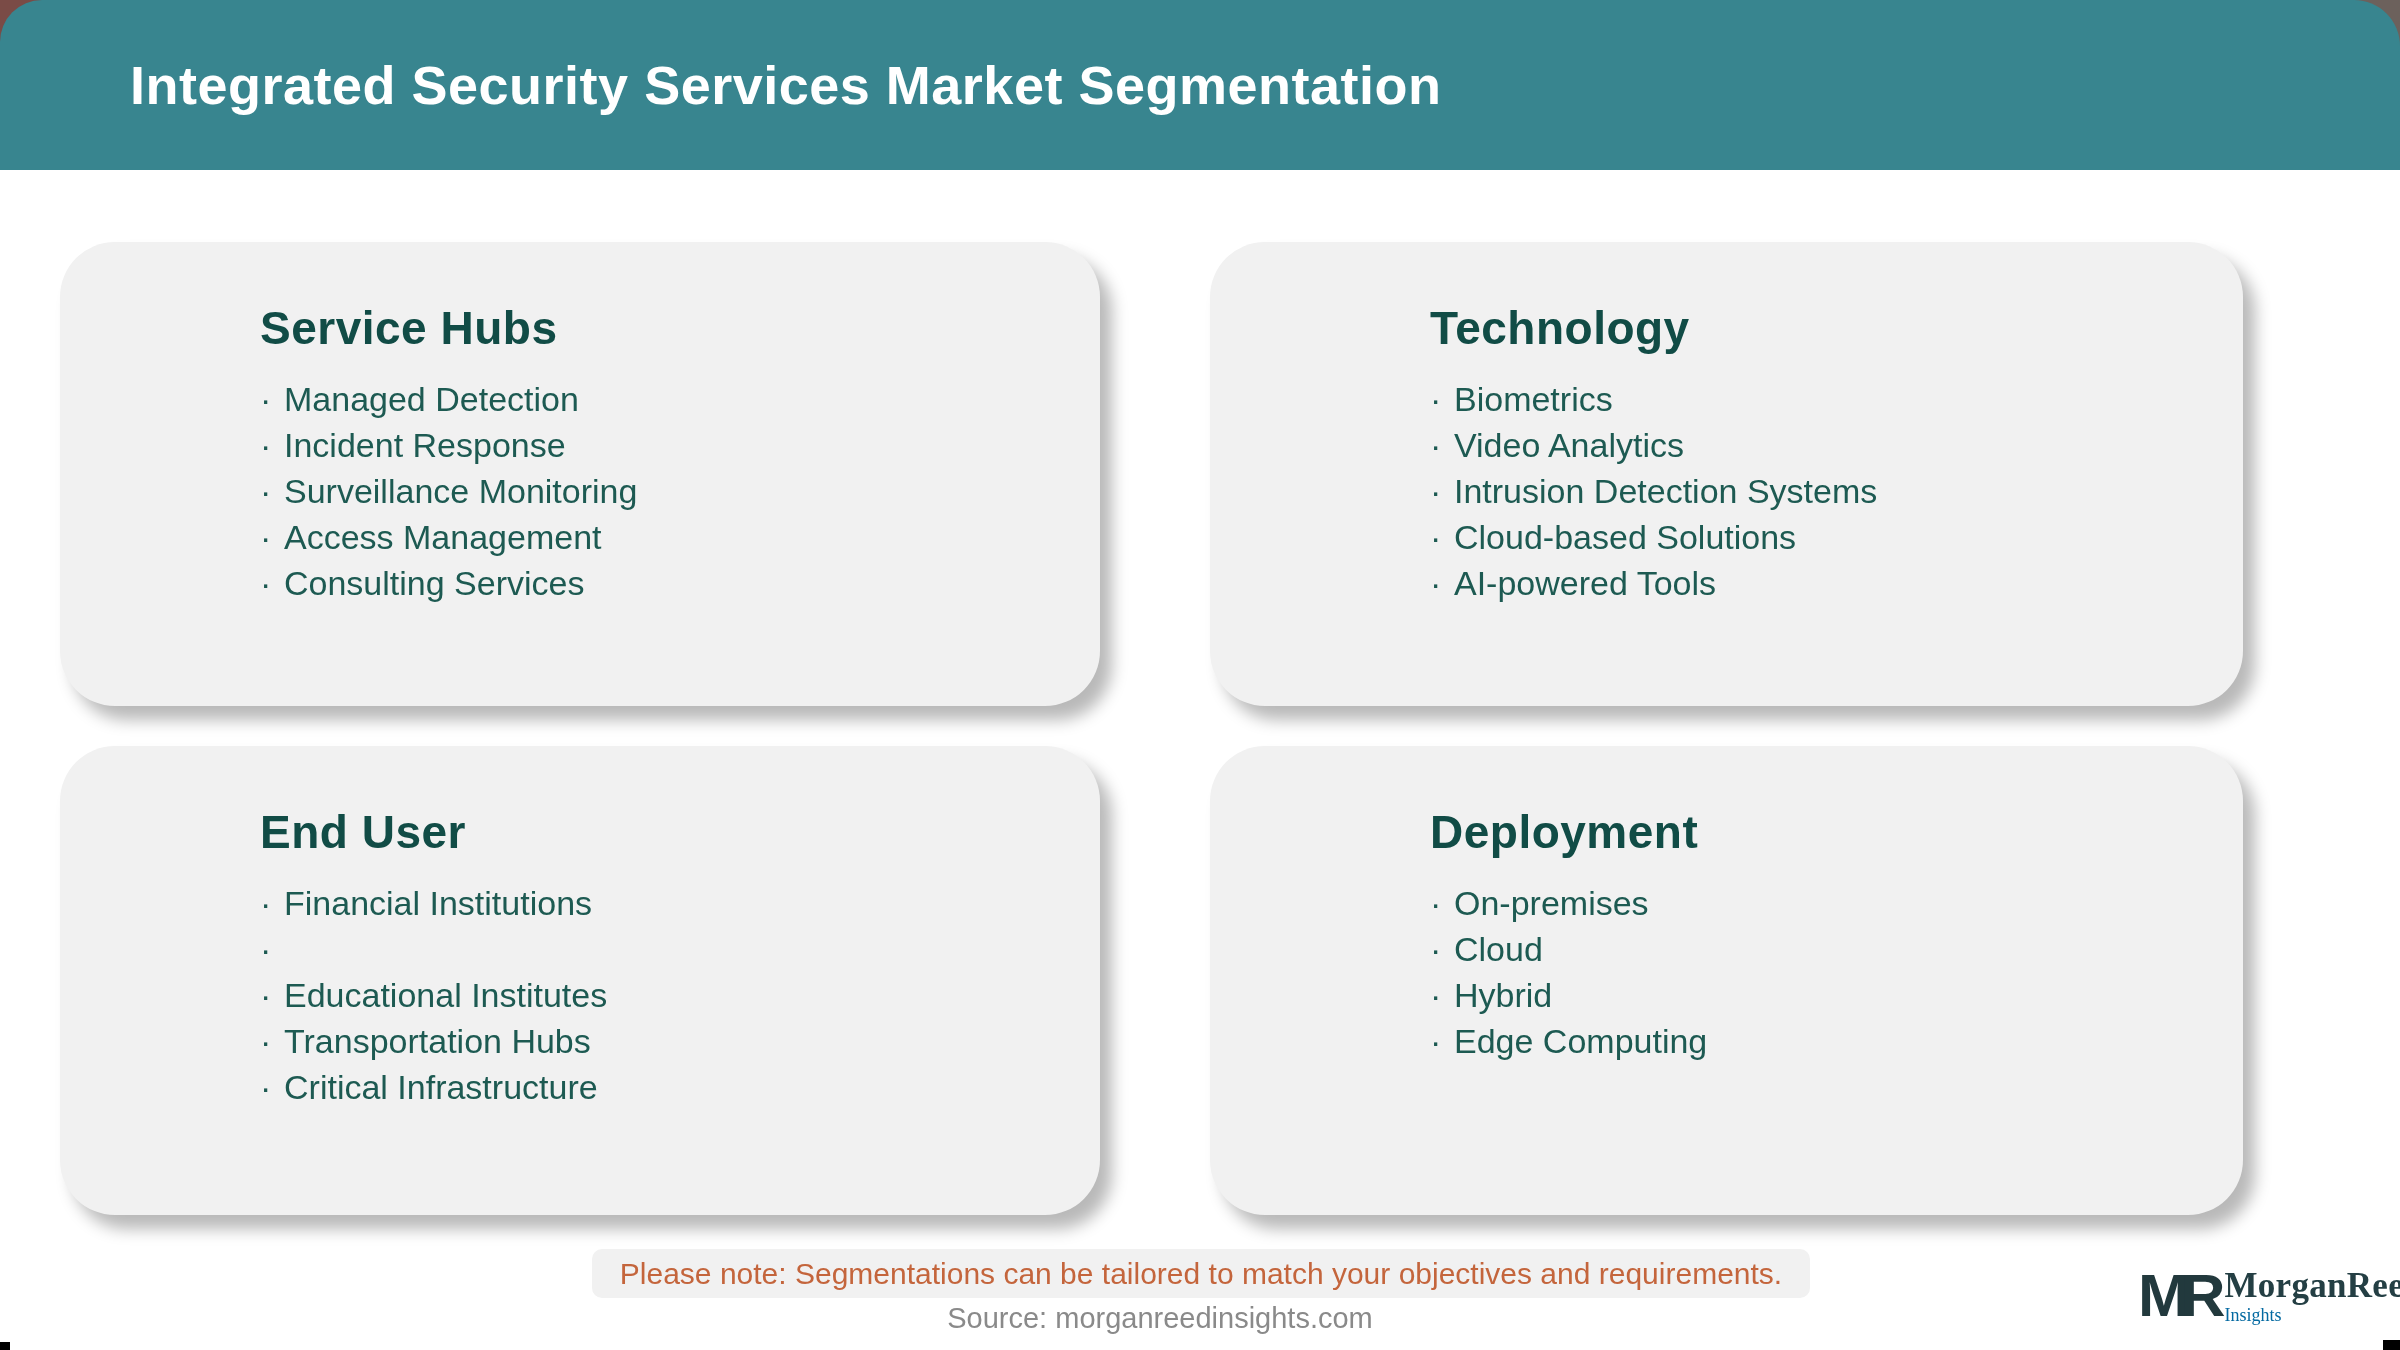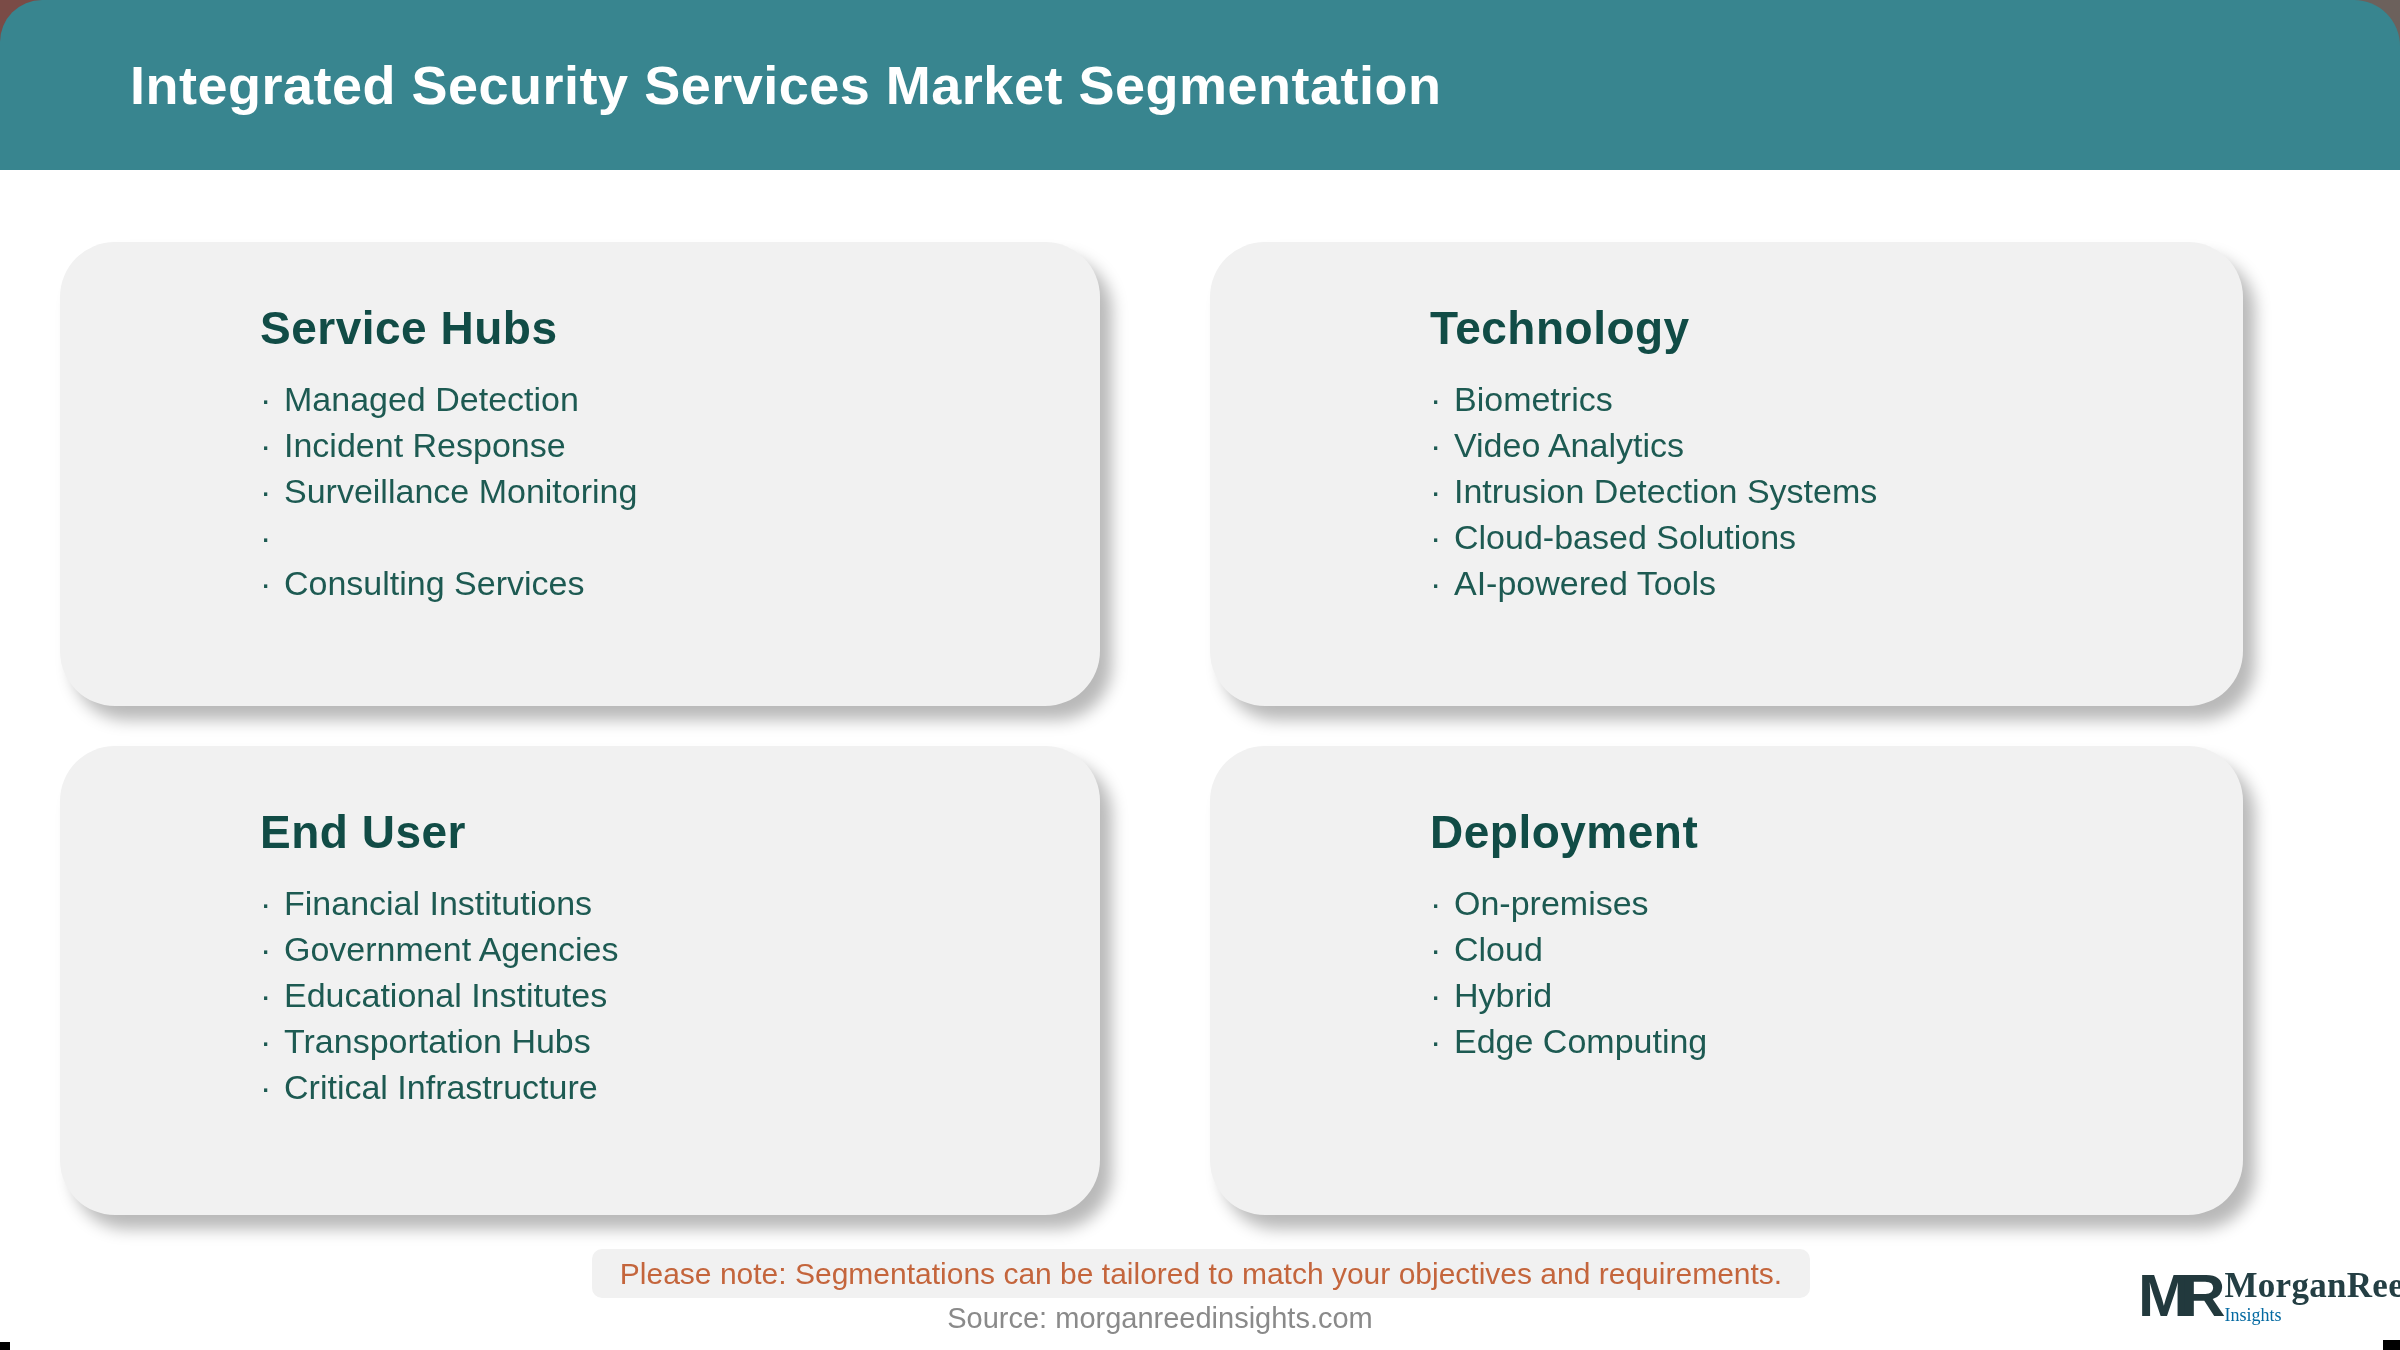--- a/index.html
+++ b/index.html
@@ -96,20 +96,21 @@
       <li>
         <span class="bullet">·</span>
         <span>Incident Response</span>
       </li>
       <li>
         <span class="bullet">·</span>
         <span>Surveillance Monitoring</span>
       </li>
       <li>
         <span class="bullet">·</span>
+        <span>Access Management</span>
       </li>
       <li>
         <span class="bullet">·</span>
         <span>Consulting Services</span>
       </li>
     </ul>
 </div>
 
 <div class="card col2 card2">
   <h2 class="card-title">Technology</h2>
@@ -139,21 +140,20 @@
 
 <div class="card card3">
   <h2 class="card-title">End User</h2>
   <ul class="card-list">
       <li>
         <span class="bullet">·</span>
         <span>Financial Institutions</span>
       </li>
       <li>
         <span class="bullet">·</span>
-        <span>Government Agencies</span>
       </li>
       <li>
         <span class="bullet">·</span>
         <span>Educational Institutes</span>
       </li>
       <li>
         <span class="bullet">·</span>
         <span>Transportation Hubs</span>
       </li>
       <li>

